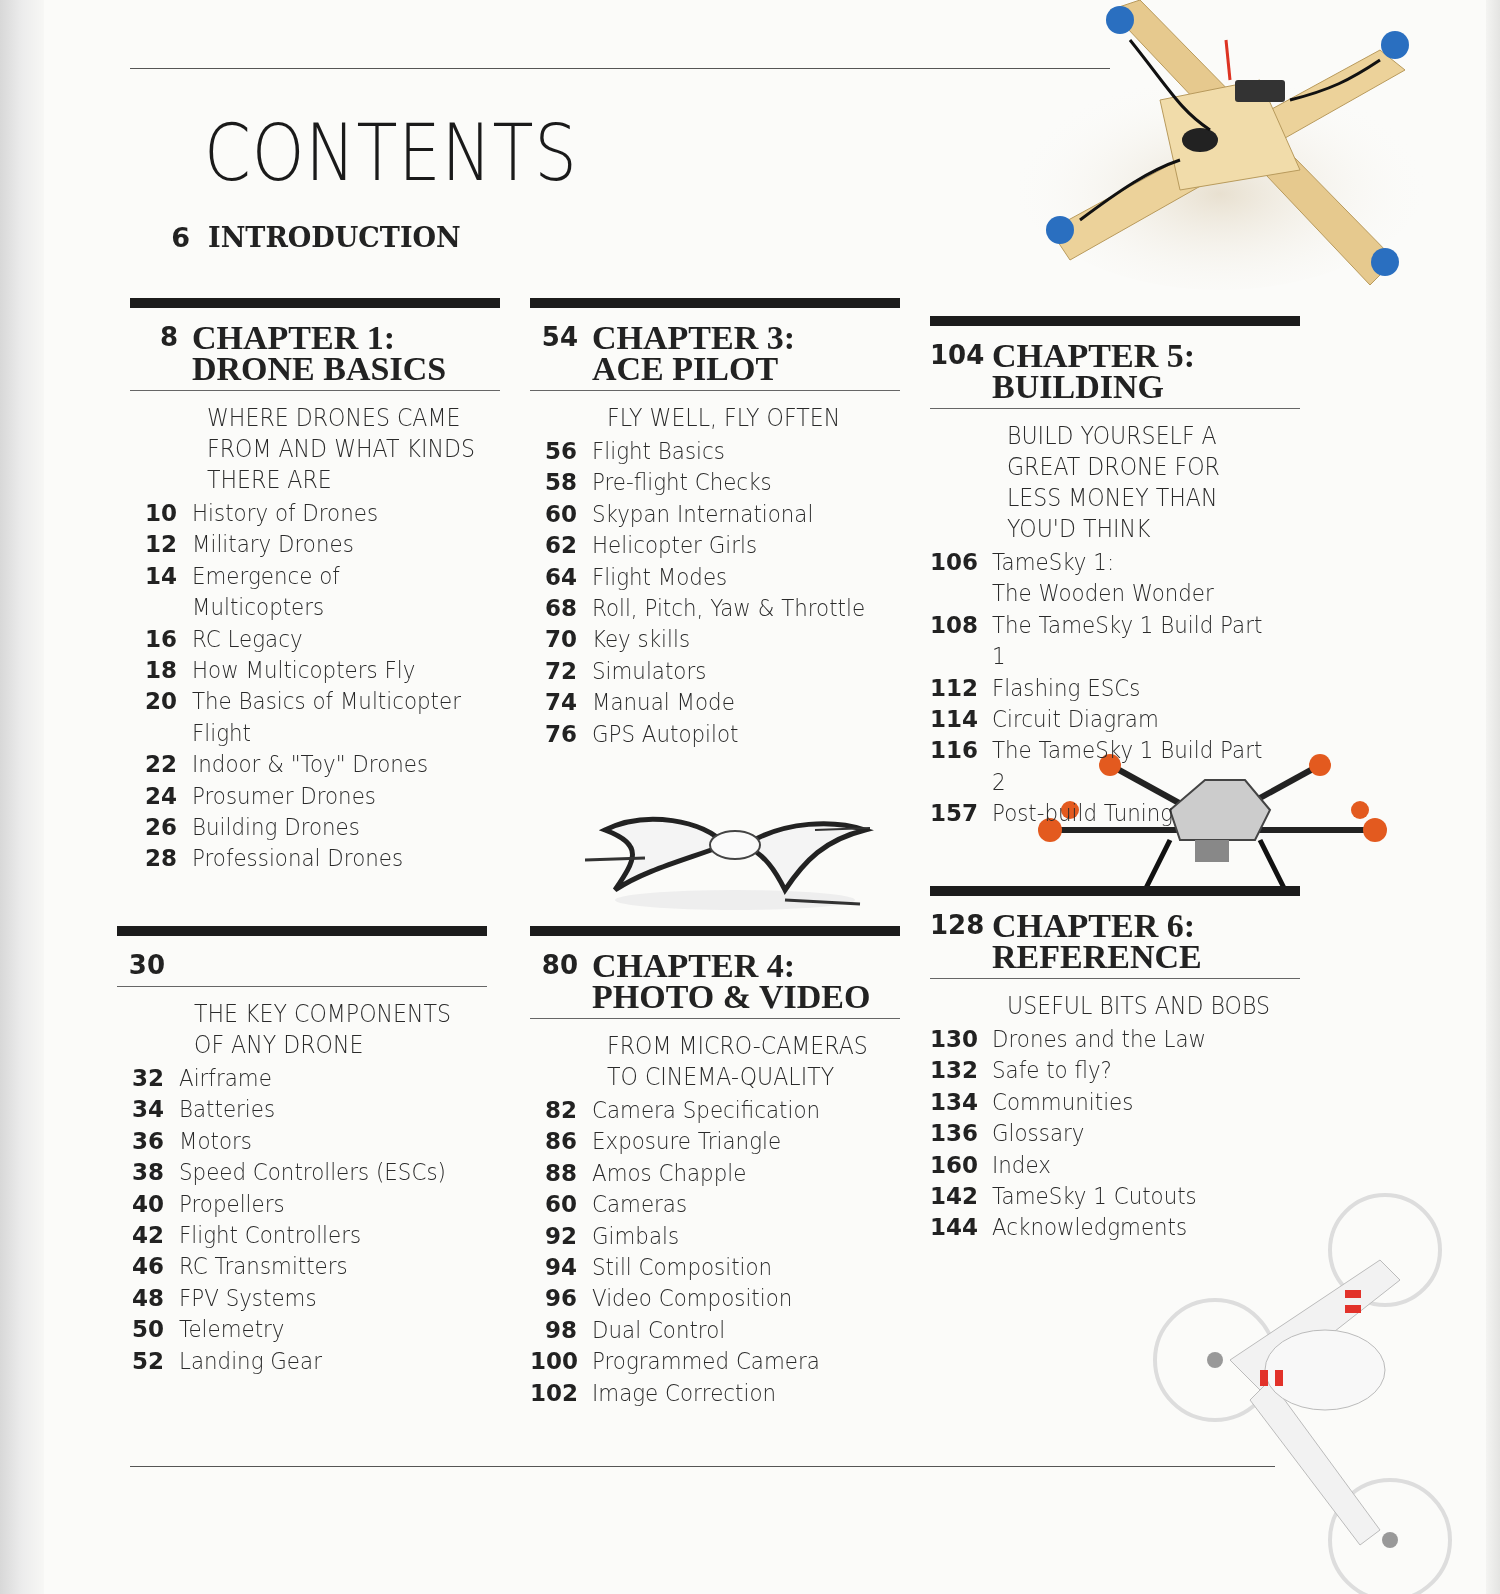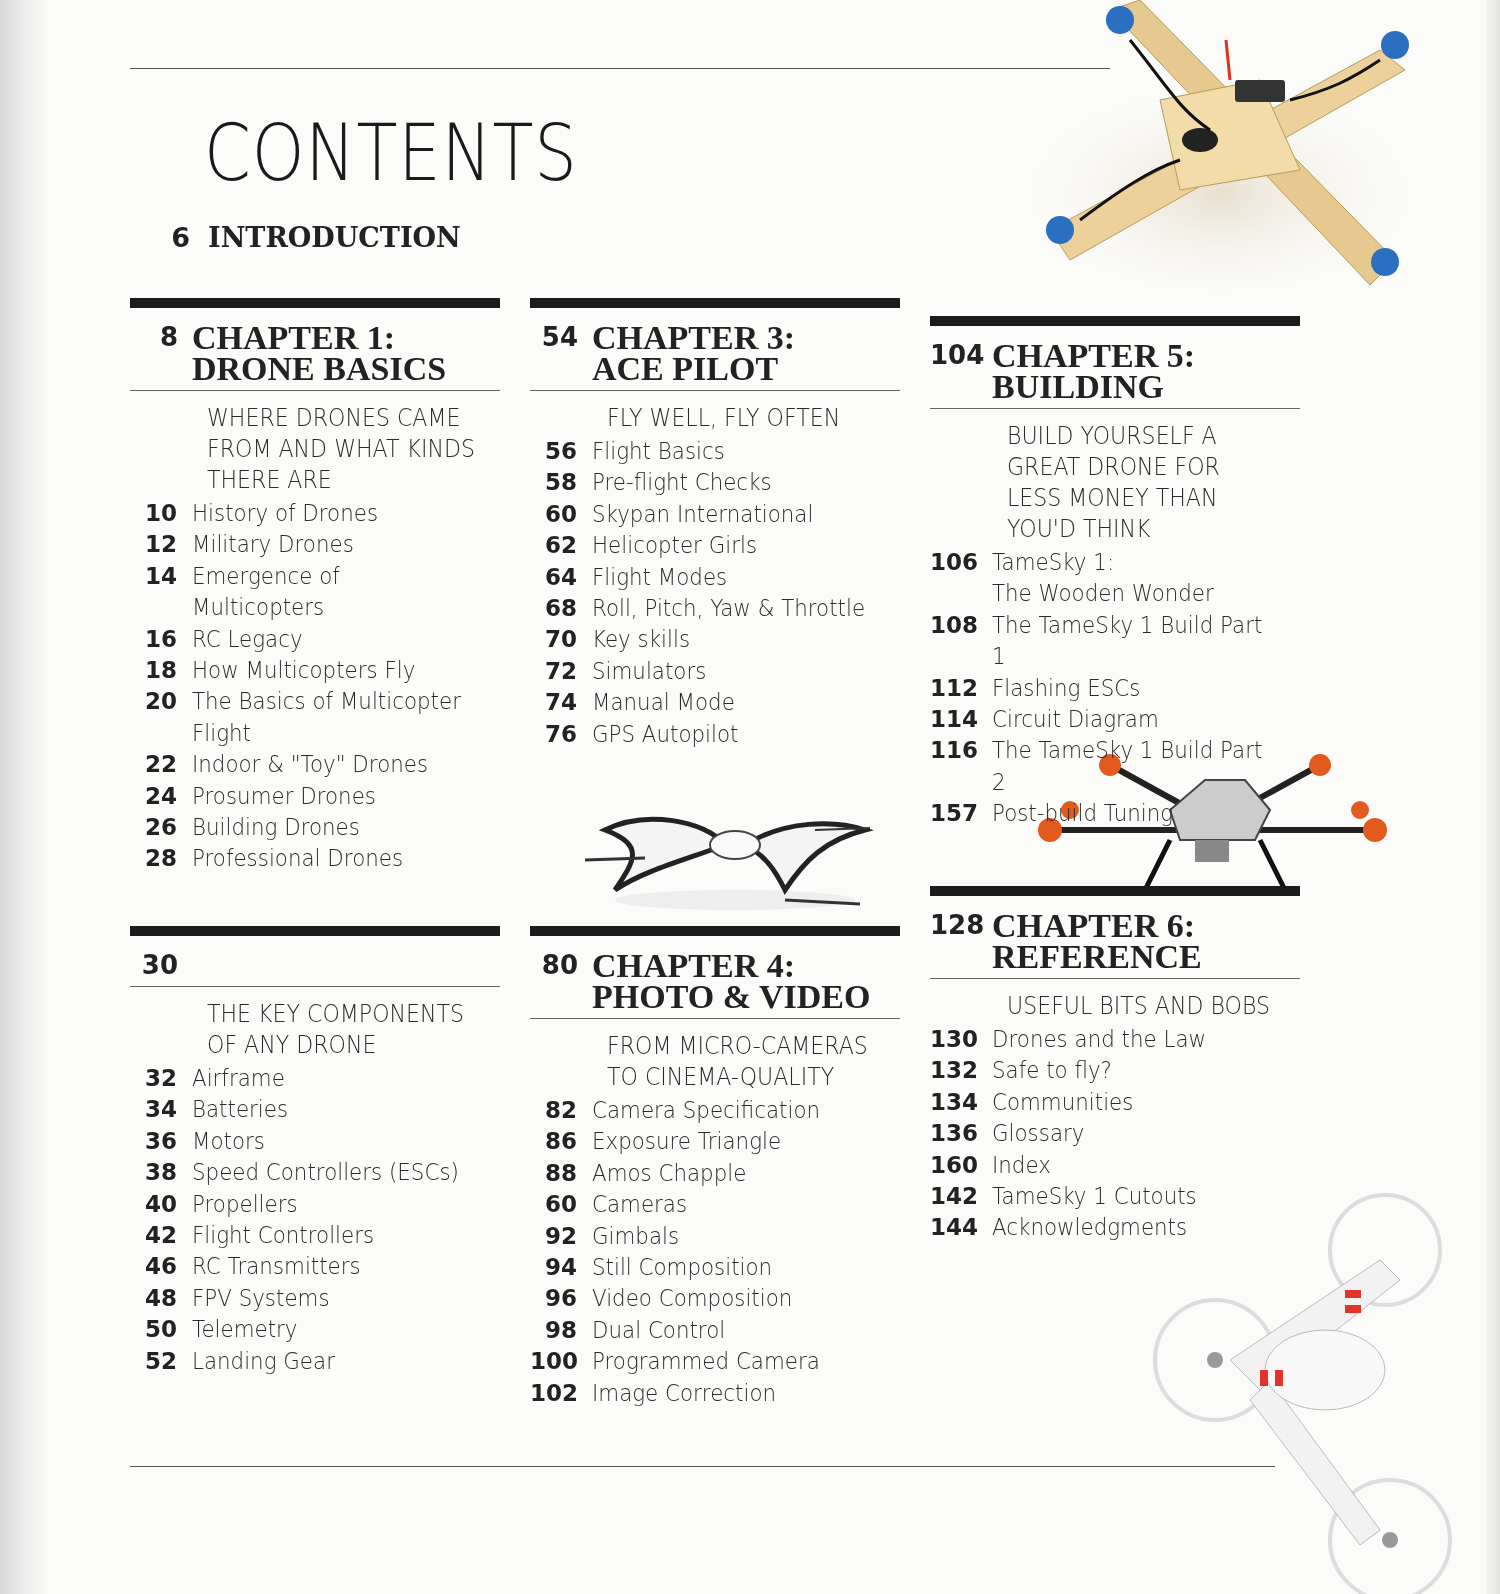--- a/index.html
+++ b/index.html
@@ -254,21 +254,21 @@
         <span class="pg">116</span>
         <span class="lb">The TameSky 1 Build Part 2</span>
       </div>
     <div class="item">
         <span class="pg">157</span>
         <span class="lb">Post-build Tuning</span>
       </div>
   </div>
 </div>
 
-<div class="col" style="left:130px; top:926px;">
+<div class="col" style="left:117px; top:926px;">
   <div class="bar"></div>
   <div class="head">
     <div class="pg">30</div>
   </div>
   <div class="tag">THE KEY COMPONENTS OF ANY DRONE</div>
   <div class="items">
     <div class="item">
         <span class="pg">32</span>
         <span class="lb">Airframe</span>
       </div>

